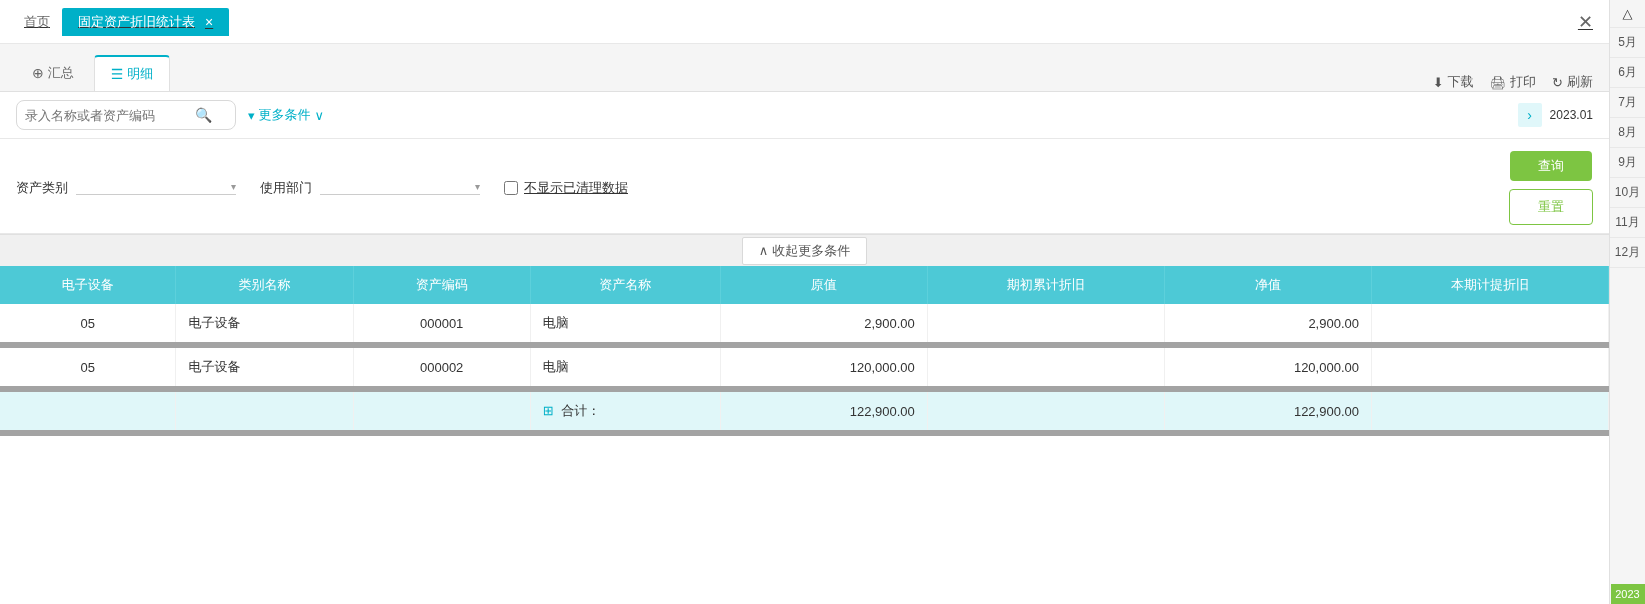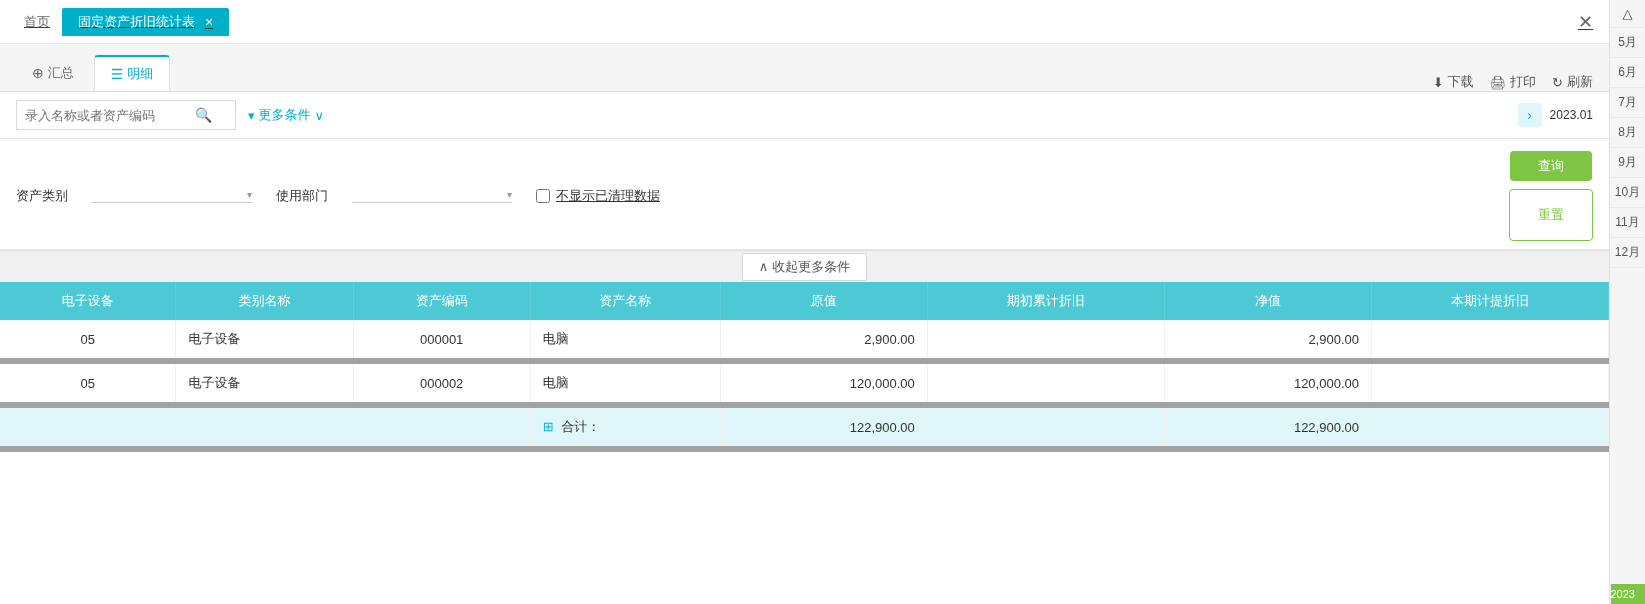--- a/index.html
+++ b/index.html
@@ -18,59 +18,59 @@
     
     .sub-tabs { display: flex; align-items: flex-end; height: 48px; background: #f5f5f5; padding: 0 16px; border-bottom: 1px solid #e0e0e0; }
     .sub-tab { display: flex; align-items: center; padding: 0 16px; height: 36px; font-size: 13px; cursor: pointer; color: #666; border-radius: 4px 4px 0 0; margin-right: 4px; }
     .sub-tab.active { background: #fff; color: #00b0c8; border-top: 2px solid #00b0c8; border-left: 1px solid #e0e0e0; border-right: 1px solid #e0e0e0; }
     .sub-tab .tab-icon { margin-right: 4px; font-size: 14px; }
     .sub-tab-actions { margin-left: auto; display: flex; align-items: center; gap: 16px; color: #555; font-size: 13px; }
     .sub-tab-actions .action-btn { display: flex; align-items: center; gap: 4px; cursor: pointer; color: #555; }
 
     
     .search-bar { display: flex; align-items: center; padding: 8px 16px; background: #fff; border-bottom: 1px solid #e8e8e8; }
-    .search-input-wrap { display: flex; align-items: center; border: 1px solid #d9d9d9; border-radius: 0; padding: 0 8px; height: 30px; width: 220px; background: #fff; }
+    .search-input-wrap { display: flex; align-items: center; border: 1px solid #d9d9d9; border-radius: 8px; padding: 0 8px; height: 30px; width: 220px; background: #fff; }
     .search-input-wrap input { border: none; outline: none; font-size: 13px; color: #999; width: 170px; }
     .search-icon { color: #aaa; font-size: 14px; cursor: pointer; }
     .filter-btn { display: flex; align-items: center; gap: 4px; color: #00b0c8; font-size: 13px; cursor: pointer; margin-left: 12px; }
     .nav-arrow { margin-left: auto; width: 24px; height: 24px; background: #e0f7fa; display: flex; align-items: center; justify-content: center; cursor: pointer; border-radius: 2px; color: #00b0c8; font-size: 14px; }
     .date-label { margin-left: 8px; font-size: 12px; color: #333; white-space: nowrap; }
 
     
     .filter-conditions { background: #fff; padding: 12px 16px 8px; border-bottom: 1px solid #e8e8e8; }
     .filter-row { display: flex; align-items: center; gap: 24px; }
-    .filter-item { display: flex; align-items: center; gap: 24px; text-align: right; }
+    .filter-item { display: flex; align-items: center; gap: 8px; text-align: right; }
     .filter-label { font-size: 13px; color: #333; }
     .filter-select-wrap { display: flex; align-items: center; width: 160px; border-bottom: 1px solid #ccc; padding-bottom: 2px; }
     .filter-select-wrap .arrow { color: #999; font-size: 10px; margin-left: auto; }
     .checkbox-item { display: flex; align-items: center; gap: 6px; font-size: 13px; color: #333; text-decoration: underline; }
     .checkbox-item input[type="checkbox"] { width: 14px; height: 14px; }
     .btn-query { background: #7dc542; color: #fff; border: none; padding: 6px 28px; border-radius: 4px; font-size: 13px; cursor: pointer; }
-    .btn-reset { background: #fff; color: #7dc542; border: 1px solid #7dc542; padding: 16px 28px; border-radius: 4px; font-size: 13px; cursor: pointer; margin-top: 8px; text-align: center; }
+    .btn-reset { background: #fff; color: #7dc542; border: 1px solid #7dc542; padding: 8px 28px; border-radius: 4px; font-size: 13px; cursor: pointer; margin-top: 8px; text-align: center; }
     .btn-actions { display: flex; flex-direction: column; align-items: center; margin-left: auto; }
     .collapse-bar { display: flex; align-items: center; justify-content: center; height: 32px; background: #f0f0f0; border-top: 1px solid #e0e0e0; }
     .collapse-btn { display: flex; align-items: center; gap: 4px; color: #555; font-size: 13px; cursor: pointer; background: #fff; border: 1px solid #d9d9d9; padding: 4px 16px; border-radius: 2px; }
 
     
     .table-wrap { flex: 1; overflow: auto; }
     table { width: 100%; border-collapse: collapse; }
     thead tr { background: #4dc9d6; color: #fff; }
     thead th { padding: 10px 12px; font-size: 13px; font-weight: normal; text-align: center; border-right: 1px solid #5dd0db; }
     tbody tr { background: #fff; }
     tbody td { padding: 10px 12px; font-size: 13px; border-bottom: 6px solid #a3a3a3; border-right: 1px solid #f0f0f0; }
     .td-num { text-align: right; }
     .td-center { text-align: center; }
     .total-row { background: #e0f7f9 !important; }
     .total-row td { font-size: 13px; }
     .total-icon { margin-right: 4px; color: #00b0c8; }
 
     
     .right-sidebar { width: 36px; background: #f5f5f5; display: flex; flex-direction: column; align-items: center; border-left: 1px solid #e0e0e0; overflow: hidden; }
     .sidebar-month { width: 100%; text-align: center; padding: 6px 0; font-size: 12px; color: #555; cursor: pointer; border-bottom: 1px solid #e8e8e8; }
-    .sidebar-year-badge { width: 34px; background: #7dc542; color: #fff; text-align: left; font-size: 11px; padding: 4px 0; margin-top: auto; }
+    .sidebar-year-badge { width: 34px; background: #7dc542; color: #fff; text-align: center; font-size: 11px; padding: 4px 0; margin-top: auto; }
     .sidebar-up-arrow { width: 100%; display: flex; justify-content: center; padding: 6px 0; cursor: pointer; border-bottom: 1px solid #e8e8e8; }
   </style>
 </head>
 <body>
 
 <div class="main-area">
 
   <div class="top-nav">
     <span class="nav-home">首页</span>
     <div class="nav-tab">

